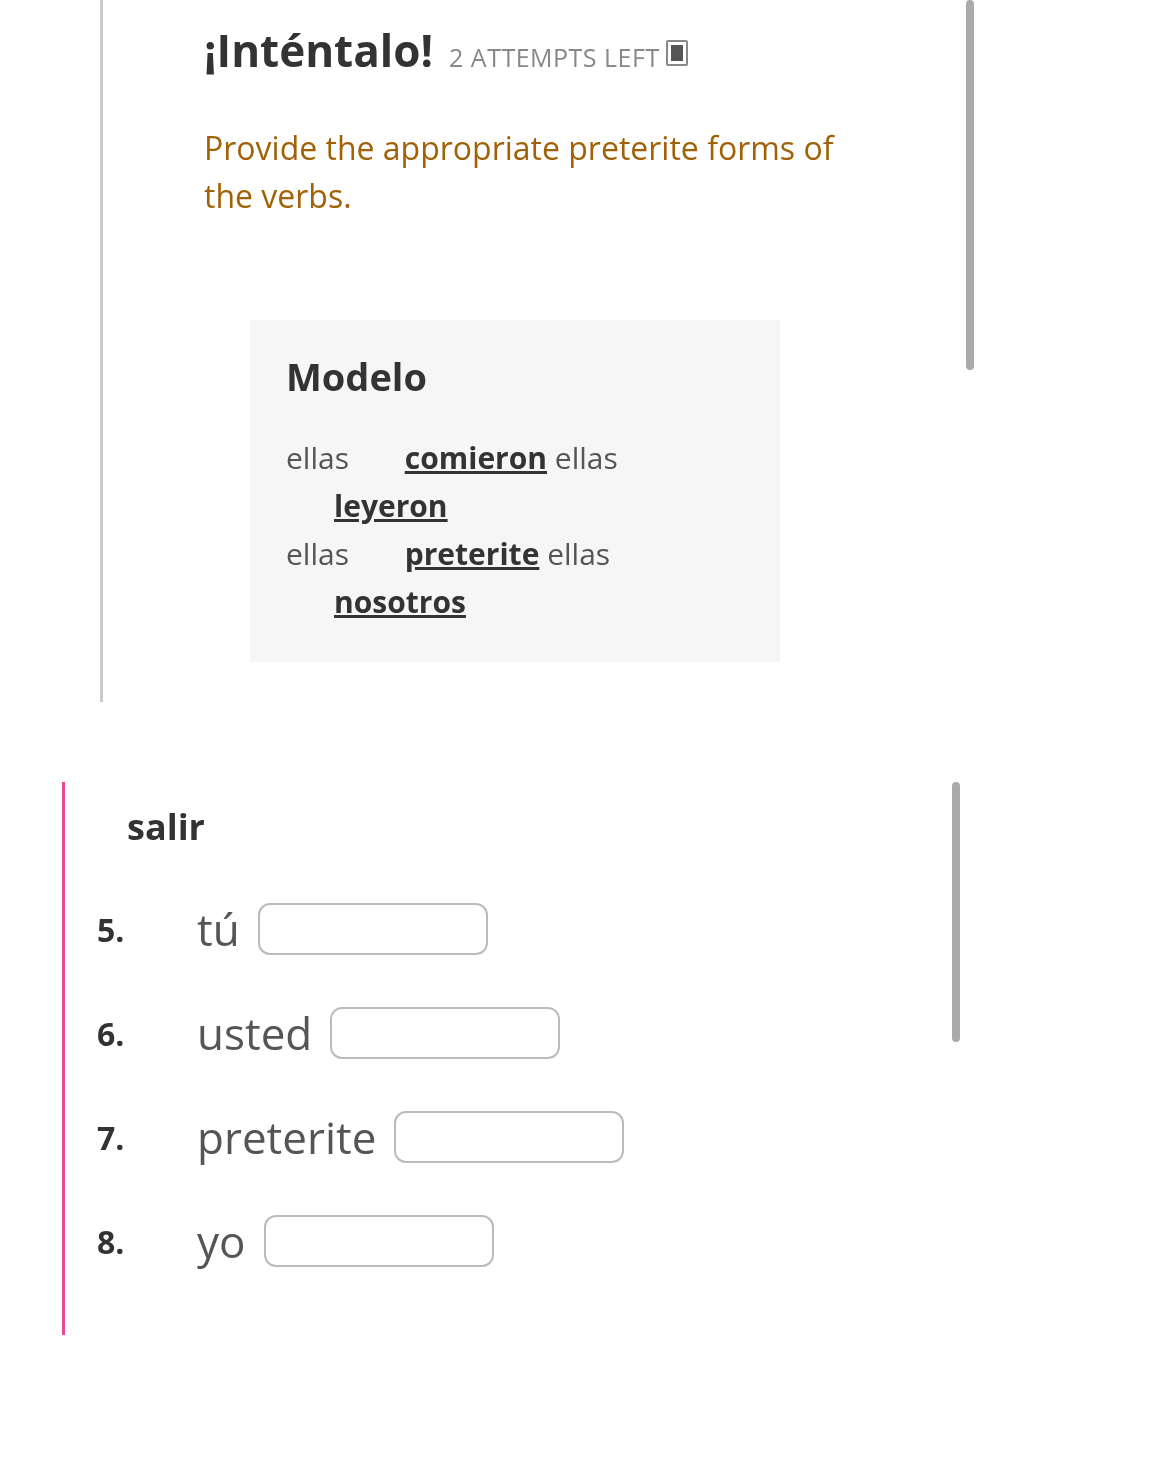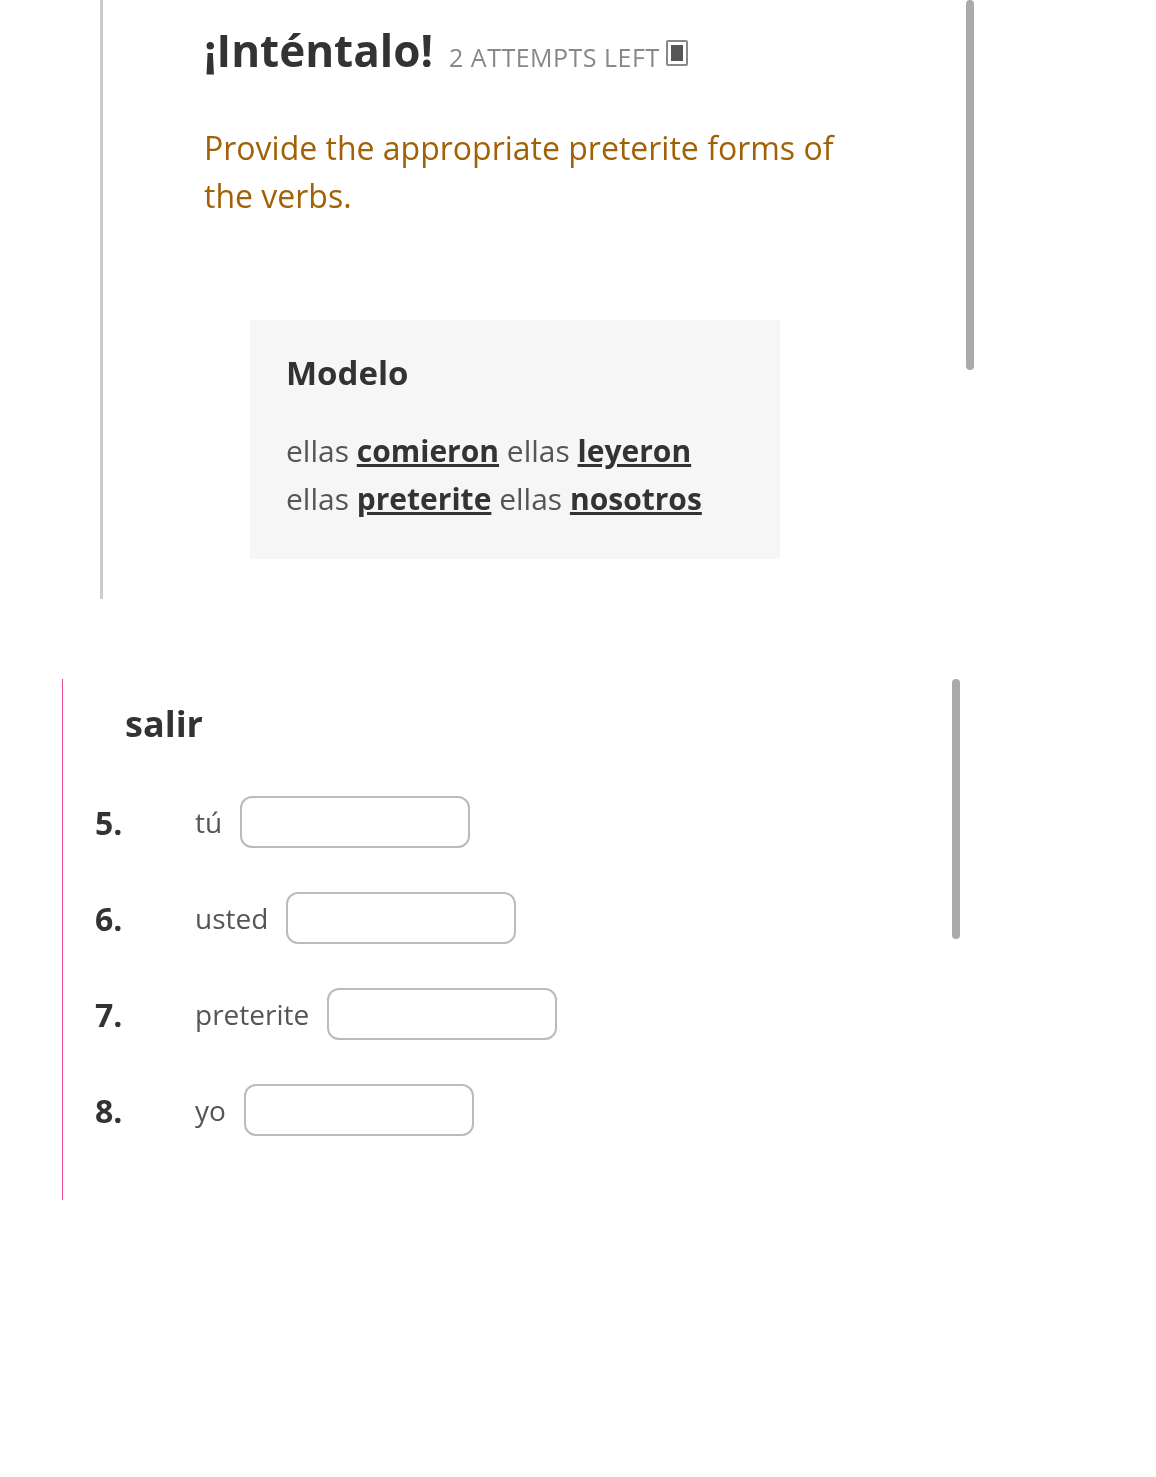--- a/index.html
+++ b/index.html
@@ -74,39 +74,40 @@
     }
     .modelo-box {
       margin-top: 100px;
       margin-left: 46px;
       background: #f6f6f6;
       padding: 30px 36px 36px 36px;
       width: 530px;
     }
     .modelo-title {
       font-weight: 700;
-      font-size: 33px;
+      font-size: 38px;
       color: #333;
       margin-bottom: 32px;
     }
     .modelo-text {
       font-size: 30px;
       color: #555;
       line-height: 1.6;
     }
     .modelo-text .u {
       font-weight: 700;
       text-decoration: underline;
       color: #333;
+      margin-left: 48px;
     }
 
     .panel2 {
       margin-top: 80px;
       margin-left: 62px;
-      border-left: 1px solid #ec4899;
+      border-left: 3px solid #ec4899;
       padding: 20px 0 20px 32px;
       position: relative;
       width: 860px;
     }
     .scrollbar2 {
       position: absolute;
       right: -38px;
       top: 0;
       width: 8px;
       height: 260px;
@@ -125,21 +126,21 @@
       align-items: center;
       margin-bottom: 44px;
     }
     .qnum {
       font-weight: 700;
       font-size: 32px;
       color: #333;
       width: 100px;
     }
     .qprompt {
-      font-size: 28px;
+      font-size: 44px;
       color: #555;
       margin-right: 18px;
     }
     .answer-input {
       border: 2px solid #bbb;
       border-radius: 12px;
       height: 52px;
       width: 230px;
       font-size: 26px;
       padding: 0 12px;

